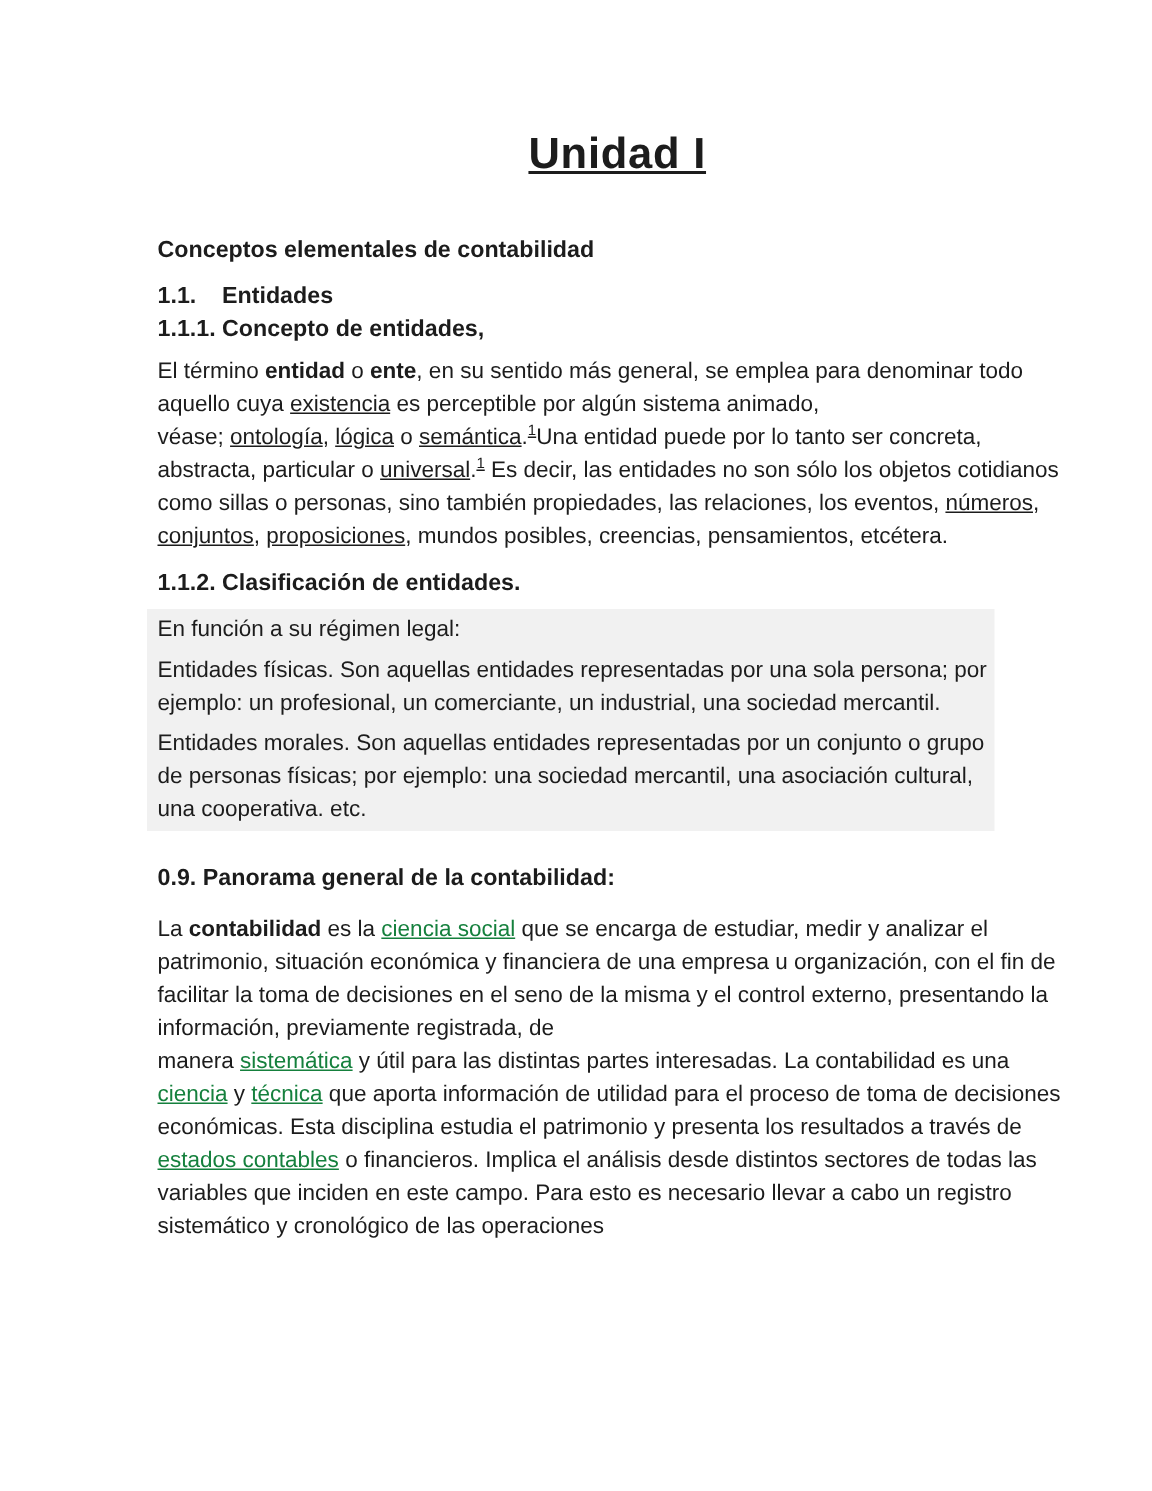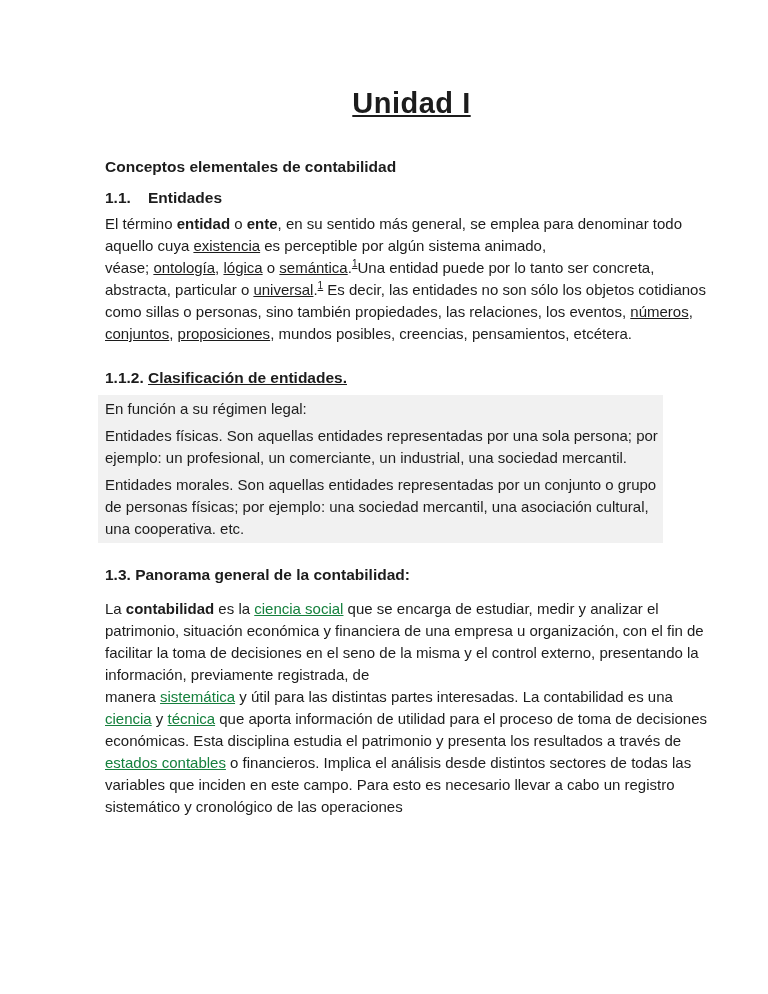--- a/index.html
+++ b/index.html
@@ -24,21 +24,21 @@
     margin-bottom: 21px;
     letter-spacing: 0.5px;
   }
   .heading {
     font-size: 15.5px;
     line-height: 22px;
     font-weight: bold;
   }
   .h-conceptos { margin-bottom: 9px; margin-top: 36px; }
   .h-111 { margin-bottom: 6px; }
-  .h-112 { margin-top: 22px; text-decoration: underline; }
+  .h-112 { margin-top: 9px; }
   .h-12  { margin-top: 21px; }
   .h-121 { margin-top: 12px; }
   .para {
     font-size: 15px;
     line-height: 22px;
   }
   .p-entidades { margin-top: 4px; }
   .p-contabilidad { margin-top: 12px; }
   .highlight {
     margin-top: 6px;
@@ -62,29 +62,30 @@
 <body>
 
 <div class="page">
 
   <div class="doc-title"><span class="b u">Unidad I</span></div>
 
   <div class="heading h-conceptos"><span class="b">Conceptos elementales de contabilidad</span></div>
 
   <div class="heading h-11"><span class="b tabnum">1.1.</span><span class="b">Entidades</span></div>
 
+  <div class="heading h-111"><span class="b tabnum">1.1.1.</span><span class="b">Concepto de entidades,</span></div>
 
   <div class="para p-entidades"><span>El término </span><span class="b">entidad</span><span> o </span><span class="b">ente</span><span>, en su sentido más general, se emplea para denominar todo aquello cuya </span><span class="u">existencia</span><span> es perceptible por algún sistema animado,</span><br><span>véase; </span><span class="u">ontología</span><span>, </span><span class="u">lógica</span><span> o </span><span class="u">semántica</span><span>.</span><sup class="u">1</sup><span>Una entidad puede por lo tanto ser concreta, abstracta, particular o </span><span class="u">universal</span><span>.</span><sup class="u">1</sup><span> Es decir, las entidades no son sólo los objetos cotidianos como sillas o personas, sino también propiedades, las relaciones, los eventos, </span><span class="u">números</span><span>, </span><span class="u">conjuntos</span><span>, </span><span class="u">proposiciones</span><span>, mundos posibles, creencias, pensamientos, etcétera.</span></div>
 
   <div class="heading h-112"><span class="b tabnum">1.1.2.</span><span class="b">Clasificación de entidades.</span></div>
 
   <div class="highlight">
     <div class="para"><span>En función a su régimen legal:</span></div>
     <div class="para"><span>Entidades físicas. Son aquellas entidades representadas por una sola persona; por ejemplo: un profesional, un comerciante, un industrial, una sociedad mercantil.</span></div>
     <div class="para"><span>Entidades morales. Son aquellas entidades representadas por un conjunto o grupo de personas físicas; por ejemplo: una sociedad mercantil, una asociación cultural, una cooperativa. etc.</span></div>
   </div>
 
-  <div class="heading h-12"><span class="b">1.3. Panorama general de la contabilidad:</span></div>
+  <div class="heading h-12"><span class="b">0.9. Panorama general de la contabilidad:</span></div>
 
 
   <div class="para p-contabilidad"><span>La </span><span class="b">contabilidad</span><span> es la </span><span class="lnk">ciencia social</span><span> que se encarga de estudiar, medir y analizar el patrimonio, situación económica y financiera de una empresa u organización, con el fin de facilitar la toma de decisiones en el seno de la misma y el control externo, presentando la información, previamente registrada, de</span><br><span>manera </span><span class="lnk">sistemática</span><span> y útil para las distintas partes interesadas. La contabilidad es una </span><span class="lnk">ciencia</span><span> y </span><span class="lnk">técnica</span><span> que aporta información de utilidad para el proceso de toma de decisiones económicas. Esta disciplina estudia el patrimonio y presenta los resultados a través de </span><span class="lnk">estados contables</span><span> o financieros. Implica el análisis desde distintos sectores de todas las variables que inciden en este campo. Para esto es necesario llevar a cabo un registro sistemático y cronológico de las operaciones</span></div>
 
 </div>
 
 </body></html>

